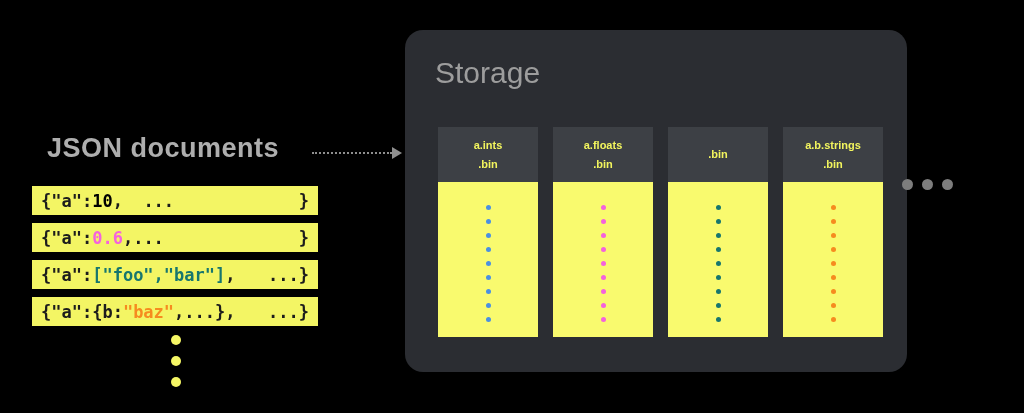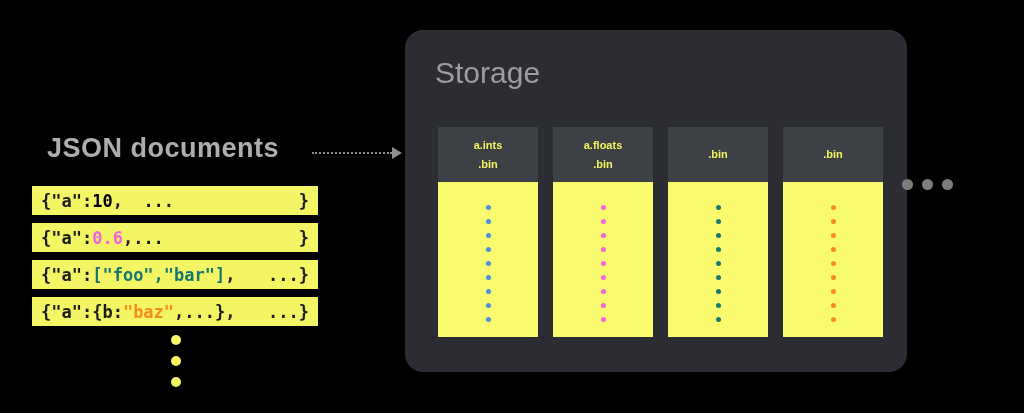--- a/index.html
+++ b/index.html
@@ -169,20 +169,21 @@
           <div class="data-dot" style="background: rgb(23, 118, 110);"></div>
           <div class="data-dot" style="background: rgb(23, 118, 110);"></div>
           <div class="data-dot" style="background: rgb(23, 118, 110);"></div>
           <div class="data-dot" style="background: rgb(23, 118, 110);"></div>
           <div class="data-dot" style="background: rgb(23, 118, 110);"></div>
           <div class="data-dot" style="background: rgb(23, 118, 110);"></div>
         </div>
     </div>
     <div class="file-col">
       <div class="file-header">
+        <span>a.b.strings</span>
         <span>.bin</span>
       </div>
       <div class="file-body" id="file-body-3">
           <div class="data-dot" style="background: rgb(246, 139, 31);"></div>
           <div class="data-dot" style="background: rgb(246, 139, 31);"></div>
           <div class="data-dot" style="background: rgb(246, 139, 31);"></div>
           <div class="data-dot" style="background: rgb(246, 139, 31);"></div>
           <div class="data-dot" style="background: rgb(246, 139, 31);"></div>
           <div class="data-dot" style="background: rgb(246, 139, 31);"></div>
           <div class="data-dot" style="background: rgb(246, 139, 31);"></div>

